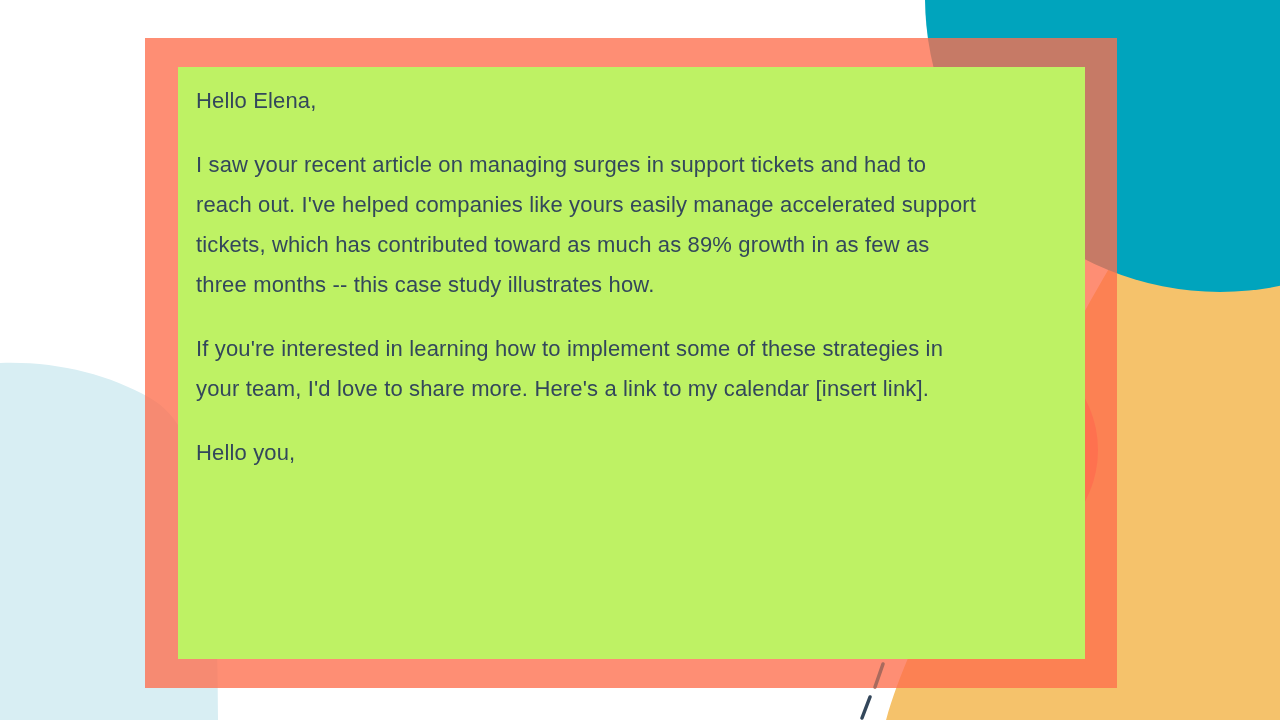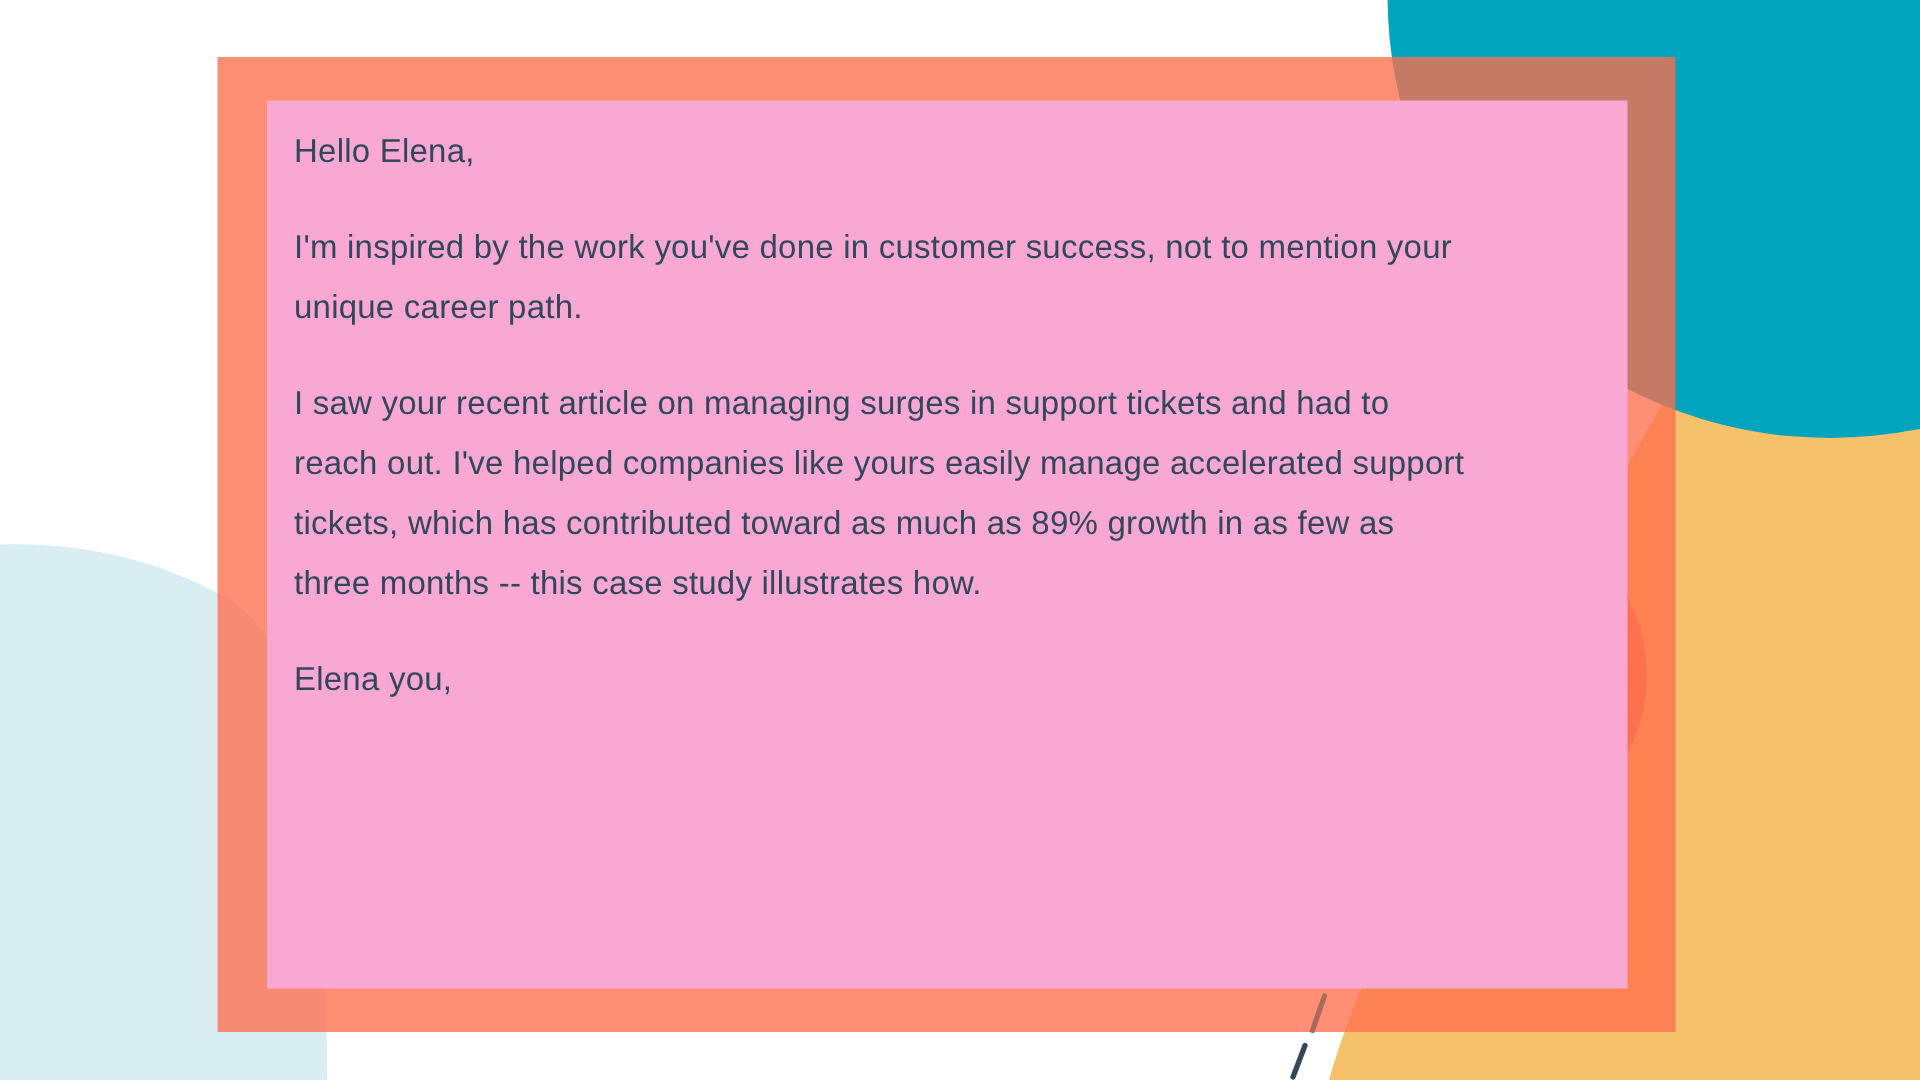--- a/index.html
+++ b/index.html
@@ -34,21 +34,21 @@
     height: 650px;
     box-sizing: border-box;
     background: rgba(254, 110, 77, 0.78); 
     padding: 29px 32px 29px 33px;
     z-index: 2;
   }
   .email-card-inner {
     width: 100%;
     height: 100%;
     box-sizing: border-box;
-    background: #f9a8d4;
+    background: #bef264;
     padding: 14px 14px 12px 18px;
     overflow: hidden;
   }
   .email-text {
     margin: 0 0 24px 0;
     font-size: 22px;
     line-height: 40px;
     letter-spacing: 0.15px;
     color: #33475B;
     white-space: pre-line;
@@ -60,26 +60,26 @@
 <svg class="bg-svg" width="1280" height="720" viewBox="0 0 1280 720">
   <path d="M 0 363 C 55 361 108 374 150 398 C 202 427 218 520 218 724 L 0 724 Z" fill="#D8EEF3"></path>
   <path d="M 885 724 C 897 678 920 628 960 552 C 1005 466 1060 350 1117 255 L 1280 255 L 1280 724 Z" fill="#F5C26B"></path>
   <circle cx="1220" cy="-3" r="295" fill="#00A4BD"></circle>
   <circle cx="988" cy="450" r="110" fill="#FF7A59"></circle>
 </svg>
 
 <div class="email-card">
   <div class="email-card-inner">
     <p class="email-text">Hello Elena,</p>
-    <p class="email-text">I'm inspired by the work you've done in customer success, not to mention your
-unique career path.</p>
     <p class="email-text">I saw your recent article on managing surges in support tickets and had to
 reach out. I've helped companies like yours easily manage accelerated support
 tickets, which has contributed toward as much as 89% growth in as few as
 three months -- this case study illustrates how.</p>
-    <p class="email-text">Elena you,</p>
+    <p class="email-text">If you're interested in learning how to implement some of these strategies in
+your team, I'd love to share more. Here's a link to my calendar [insert link].</p>
+    <p class="email-text">Hello you,</p>
   </div>
 </div>
 
 <svg class="fg-svg" width="1280" height="720" viewBox="0 0 1280 720">
   <line x1="883" y1="664" x2="875" y2="687" stroke="#A96A5D" stroke-width="3.5" stroke-linecap="round"></line>
   <line x1="870" y1="697" x2="862" y2="718" stroke="#33475B" stroke-width="3.5" stroke-linecap="round"></line>
 </svg>
 
 </body></html>

